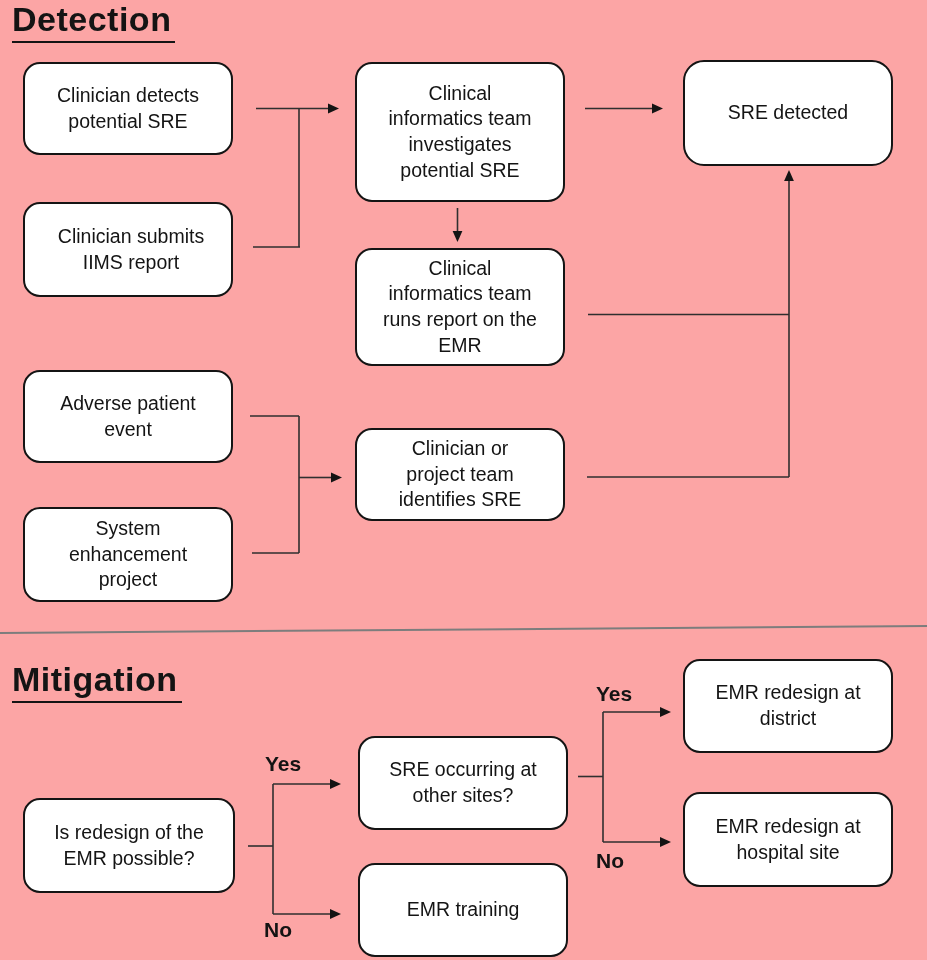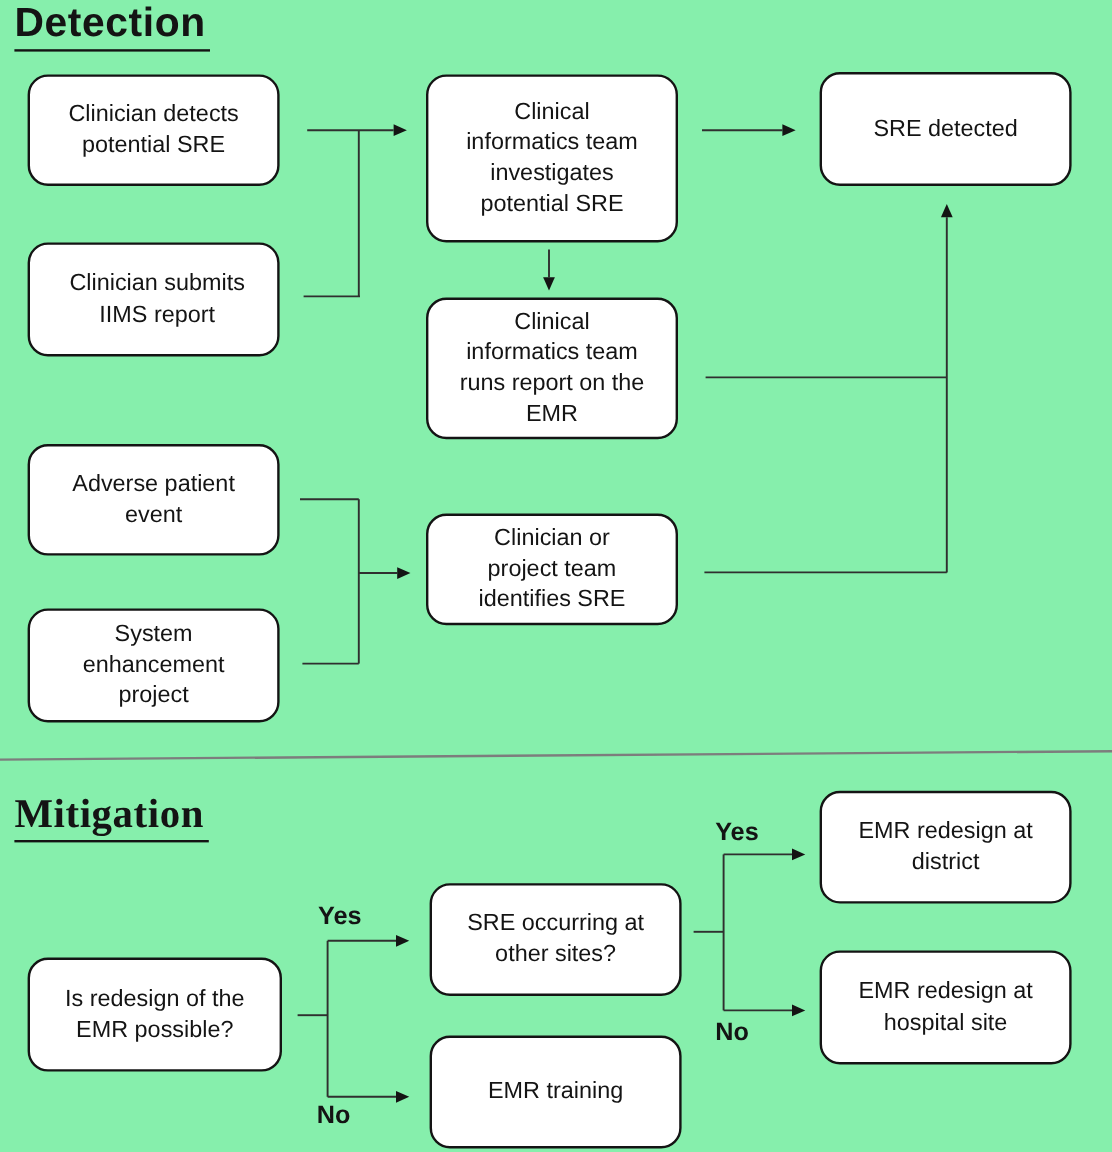--- a/index.html
+++ b/index.html
@@ -1,20 +1,20 @@
 <!DOCTYPE html>
 <html><head>
 <meta charset="utf-8">
 <style>
   html, body { margin: 0; padding: 0; background: #ffffff; }
   #canvas {
     position: relative;
     width: 927px;
     height: 960px;
-    background: #86efac;
+    background: #fca5a5;
     overflow: hidden;
     font-family: "Liberation Sans", sans-serif;
   }
   #connector-layer {
     position: absolute;
     left: 0; top: 0;
     width: 927px; height: 960px;
   }
   .box {
     position: absolute;
@@ -50,32 +50,32 @@
     color: #141414;
   }
   .cline { stroke: #2f2f2f; stroke-width: 1.6; fill: none; }
   .divider { stroke: #7d7d7d; stroke-width: 2; }
 
   
   #b-clinician-detects   { left: 23px;  top: 62px;  width: 210px; height: 93px; }
   #b-clinician-submits   { left: 23px;  top: 202px; width: 210px; height: 95px; padding-left: 12px; }
   #b-informatics-investigates { left: 355px; top: 62px;  width: 210px; height: 140px; }
   #b-informatics-report  { left: 355px; top: 248px; width: 210px; height: 118px; }
-  #b-sre-detected        { left: 683px; top: 60px;  width: 210px; height: 95px; }
+  #b-sre-detected        { left: 683px; top: 60px;  width: 210px; height: 106px; border-radius: 21px; }
   #b-adverse-event       { left: 23px;  top: 370px; width: 210px; height: 93px; }
   #b-system-enhancement  { left: 23px;  top: 507px; width: 210px; height: 95px; }
   #b-identifies-sre      { left: 355px; top: 428px; width: 210px; height: 93px; }
   #b-is-redesign         { left: 23px;  top: 798px; width: 212px; height: 95px; }
   #b-sre-occurring       { left: 358px; top: 736px; width: 210px; height: 94px; text-align: center; }
   #b-emr-training        { left: 358px; top: 863px; width: 210px; height: 94px; }
   #b-redesign-district   { left: 683px; top: 659px; width: 210px; height: 94px; }
   #b-redesign-hospital   { left: 683px; top: 792px; width: 210px; height: 95px; }
 
   #title-detection  { left: 12px; top: 0px; }
-  #title-mitigation { left: 12px; top: 660px; font-family: Liberation Serif, serif; }
+  #title-mitigation { left: 12px; top: 660px; }
 
   #label-redesign-yes { left: 265px; top: 752px; }
   #label-redesign-no  { left: 264px; top: 918px; }
   #label-sites-yes    { left: 596px; top: 682px; }
   #label-sites-no     { left: 596px; top: 849px; }
 </style>
 </head>
 <body>
 
 <div id="canvas">

